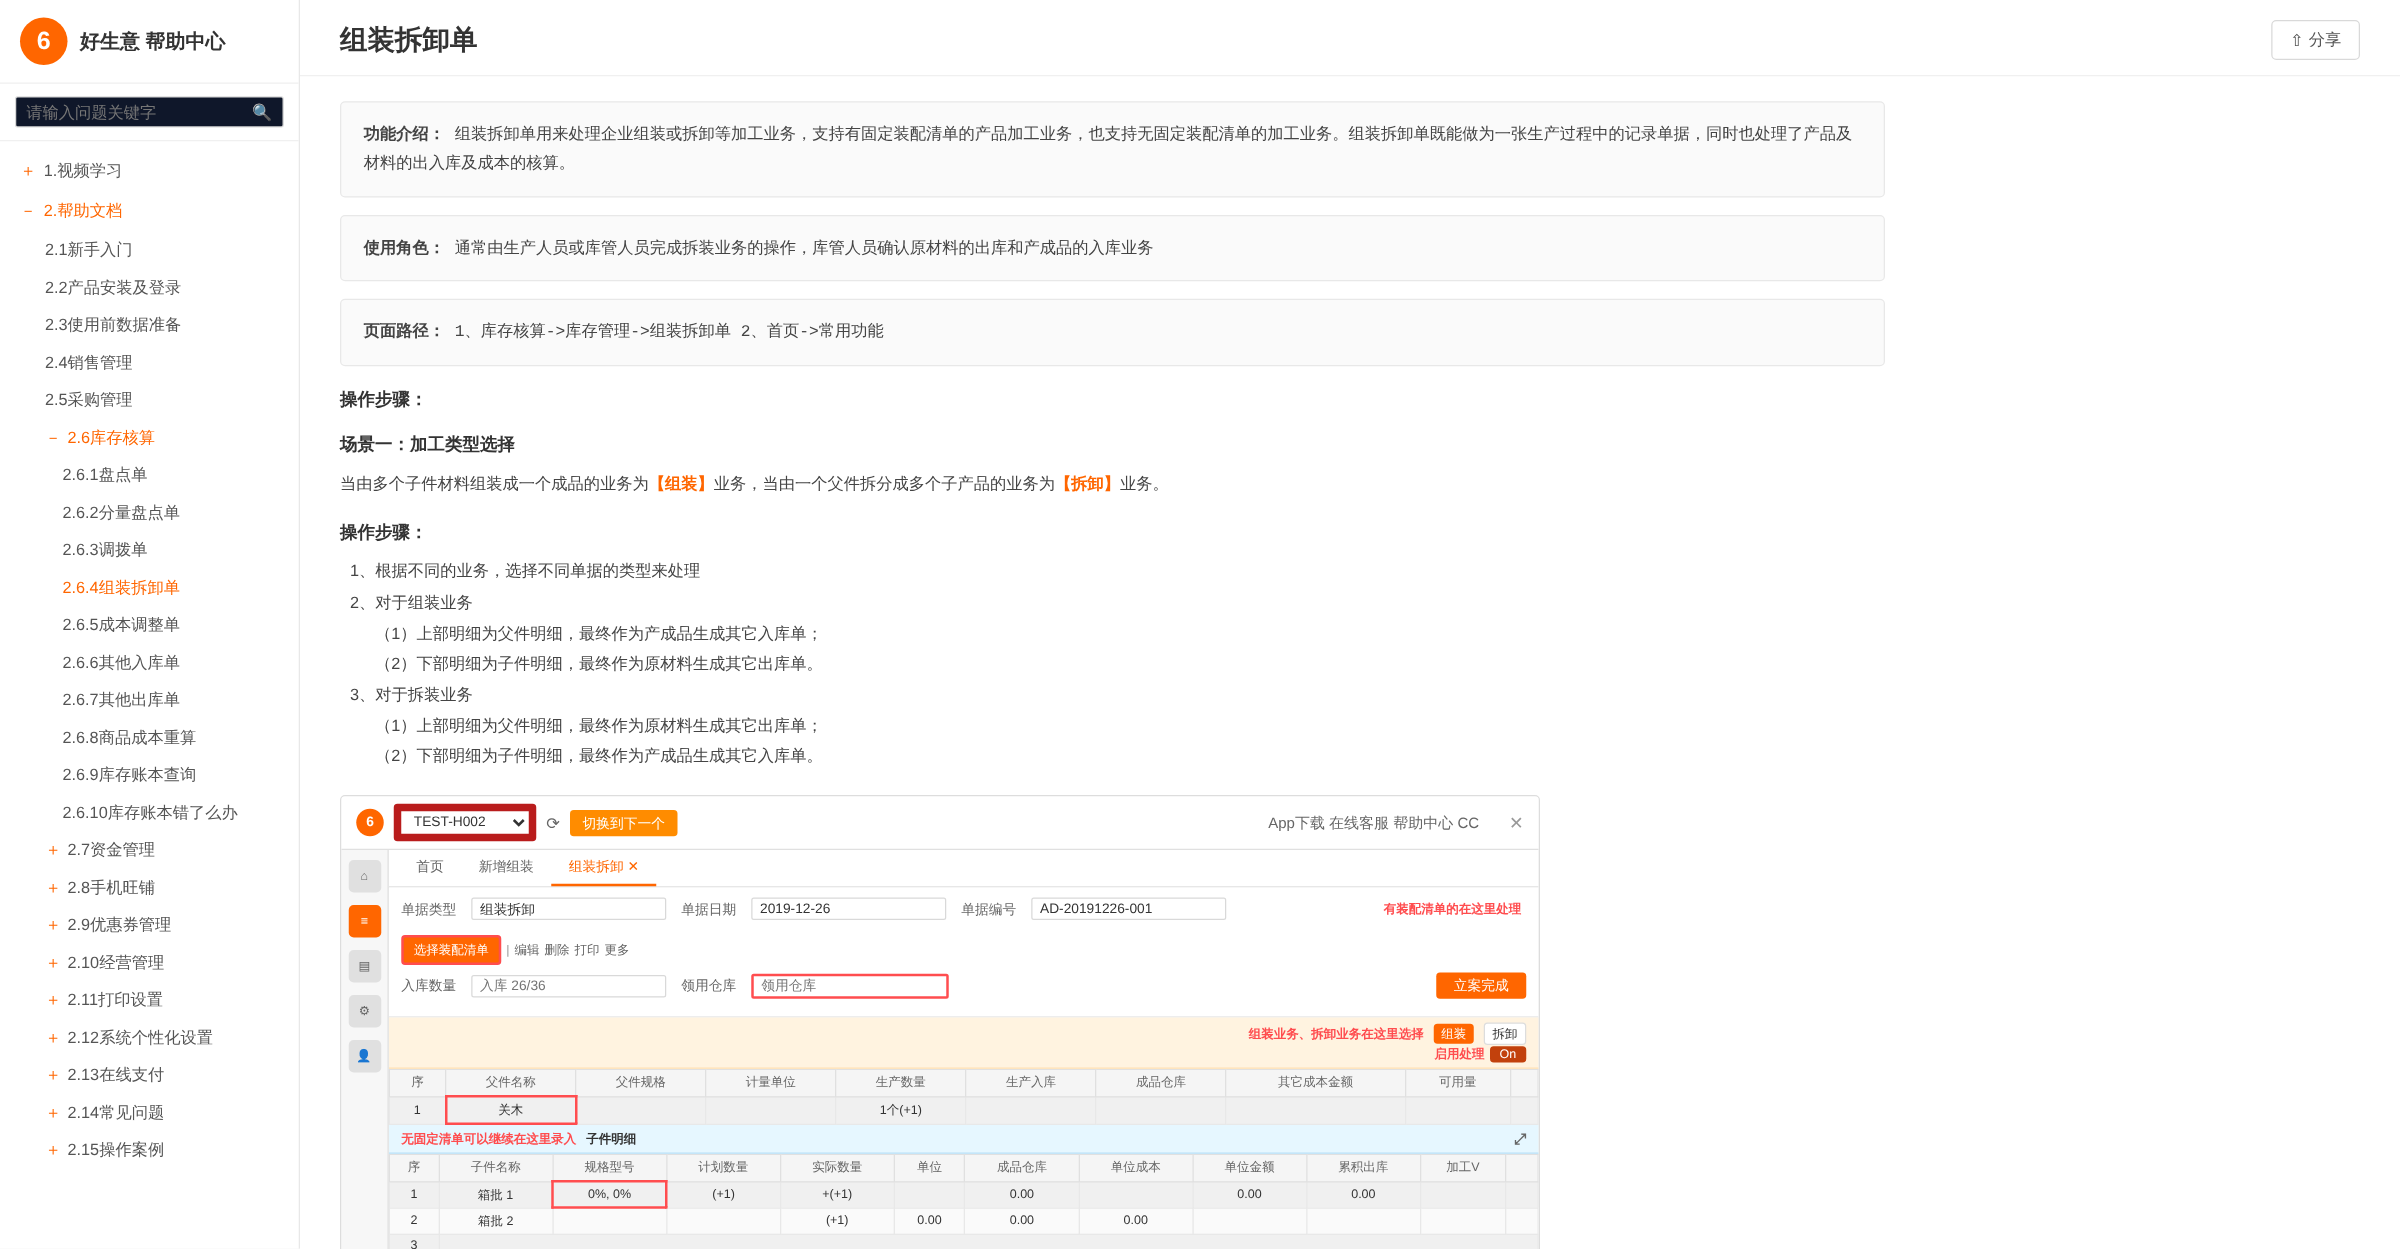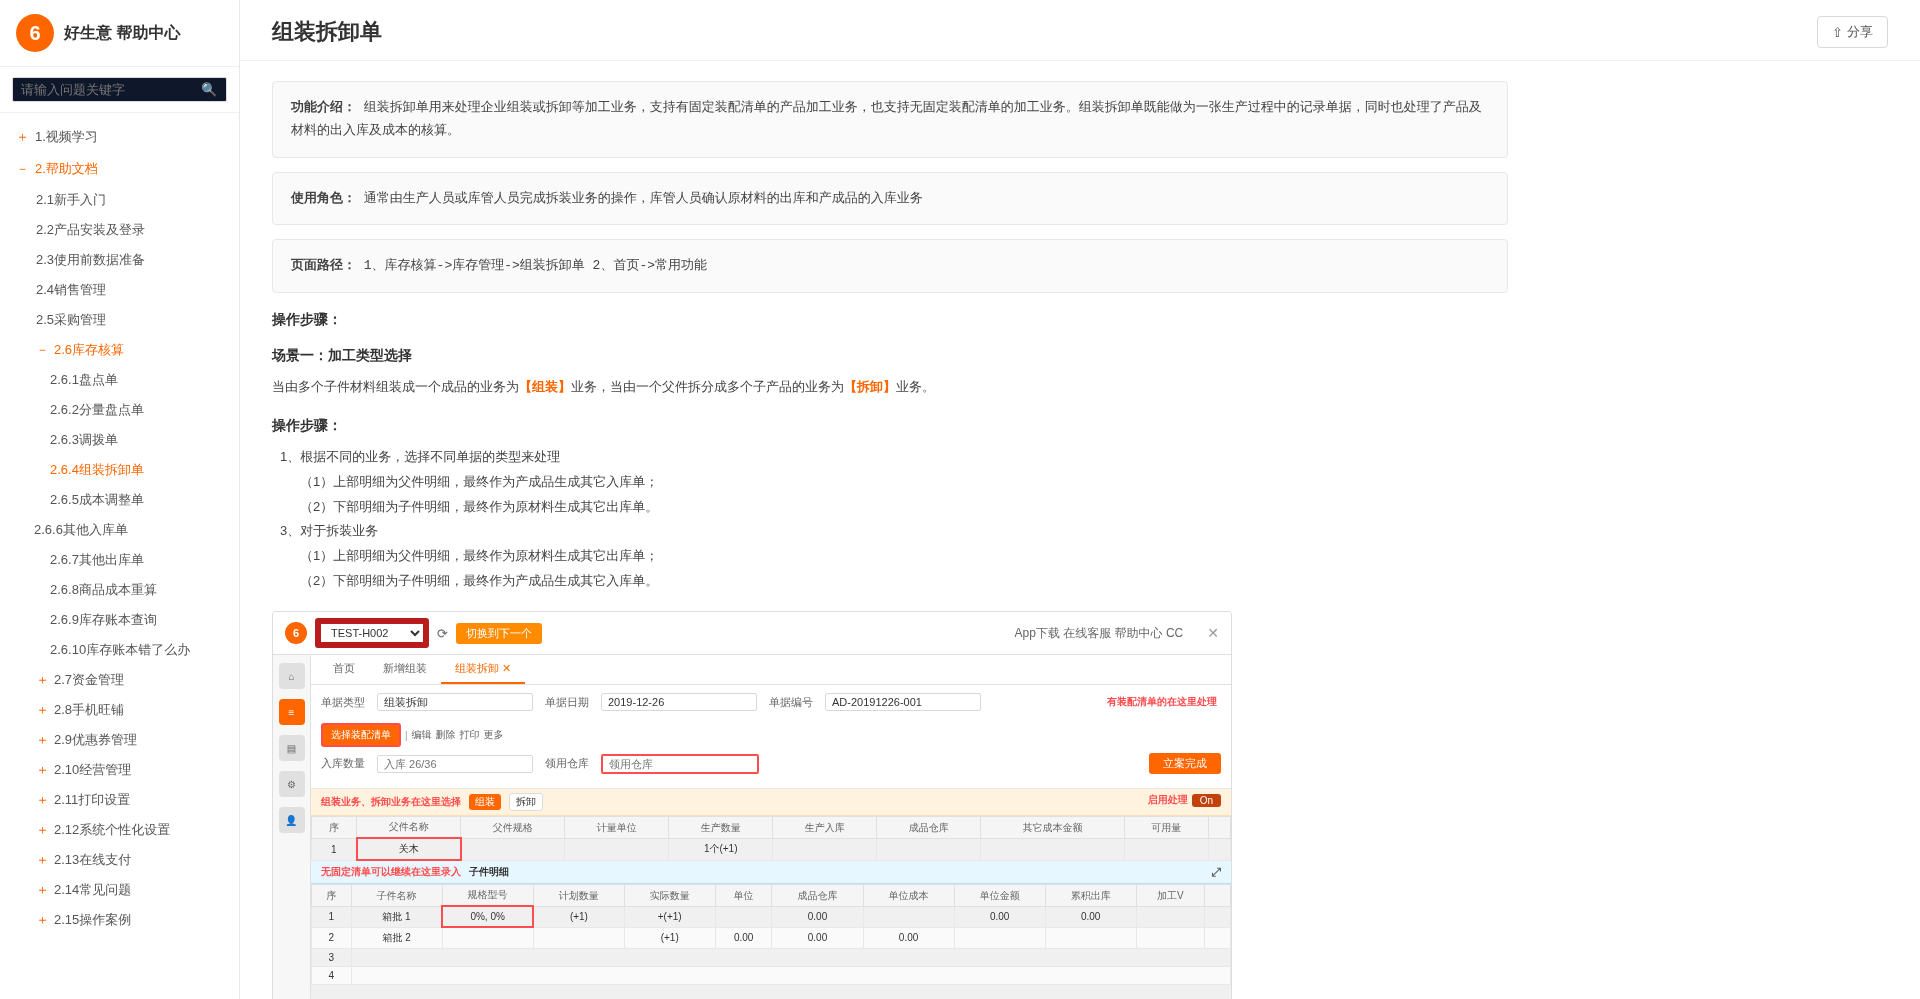--- a/index.html
+++ b/index.html
@@ -236,22 +236,23 @@
       display: flex;
       align-items: center;
       justify-content: space-between;
     }
     .app-section-orange {
       background: #fff3e0;
       padding: 4px 10px;
       font-size: 11px;
       border-bottom: 1px solid #ffe0b2;
       display: flex;
-      align-items: flex-start;
+      align-items: flex-end;
       justify-content: space-between;
+      flex-direction: column;
     }
     .orange-badge { background: #ff6600; color: #fff; border-radius: 3px; padding: 1px 6px; font-size: 10px; }
 
     .app-table {
       width: 100%;
       border-collapse: collapse;
       font-size: 10px;
       color: #333;
     }
     .app-table th {
@@ -313,21 +314,21 @@
     <div class="nav-subitem">2.5采购管理</div>
     <div class="nav-subitem active" style="color:#ff6600; display:flex; align-items:center; gap:5px;">
       <span style="color:#ff6600; font-size:13px;">－</span>
       <span>2.6库存核算</span>
     </div>
     <div class="nav-subitem" style="padding-left:50px;">2.6.1盘点单</div>
     <div class="nav-subitem" style="padding-left:50px;">2.6.2分量盘点单</div>
     <div class="nav-subitem" style="padding-left:50px;">2.6.3调拨单</div>
     <div class="nav-subitem active" style="padding-left:50px; color:#ff6600;">2.6.4组装拆卸单</div>
     <div class="nav-subitem" style="padding-left:50px;">2.6.5成本调整单</div>
-    <div class="nav-subitem" style="padding-left:34px;">2.6.6其他入库单</div>
+    <div class="nav-subitem" style="padding-left:50px;">2.6.6其他入库单</div>
     <div class="nav-subitem" style="padding-left:50px;">2.6.7其他出库单</div>
     <div class="nav-subitem" style="padding-left:50px;">2.6.8商品成本重算</div>
     <div class="nav-subitem" style="padding-left:50px;">2.6.9库存账本查询</div>
     <div class="nav-subitem" style="padding-left:50px;">2.6.10库存账本错了么办</div>
     <div class="nav-subitem" style="display:flex;align-items:center;gap:5px;">
       <span style="color:#ff6600; font-size:13px;">＋</span>
       <span>2.7资金管理</span>
     </div>
     <div class="nav-subitem" style="display:flex;align-items:center;gap:5px;">
       <span style="color:#ff6600; font-size:13px;">＋</span>
@@ -400,20 +401,21 @@
 
     <div class="content-text">
       当由多个子件材料组装成一个成品的业务为<span class="orange">【组装】</span>业务，当由一个父件拆分成多个子产品的业务为<span class="orange">【拆卸】</span>业务。
     </div>
 
     <div class="section-title">
       <span>操作步骤：</span>
     </div>
 
     <div class="step-item">1、根据不同的业务，选择不同单据的类型来处理</div>
+    <div class="step-item">2、对于组装业务</div>
     <div class="step-item sub-step">（1）上部明细为父件明细，最终作为产成品生成其它入库单；</div>
     <div class="step-item sub-step">（2）下部明细为子件明细，最终作为原材料生成其它出库单。</div>
     <div class="step-item">3、对于拆装业务</div>
     <div class="step-item sub-step">（1）上部明细为父件明细，最终作为原材料生成其它出库单；</div>
     <div class="step-item sub-step">（2）下部明细为子件明细，最终作为产成品生成其它入库单。</div>
 
     <div class="screenshot-container">
       <div class="mock-wrapper" style="position:relative;">
 
         <div class="app-topbar">

